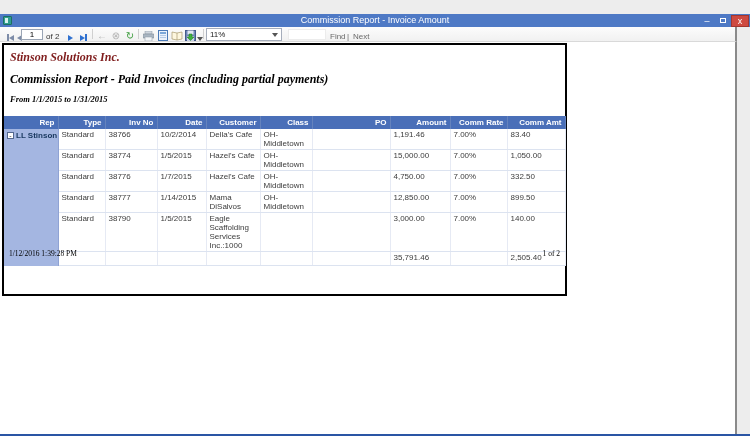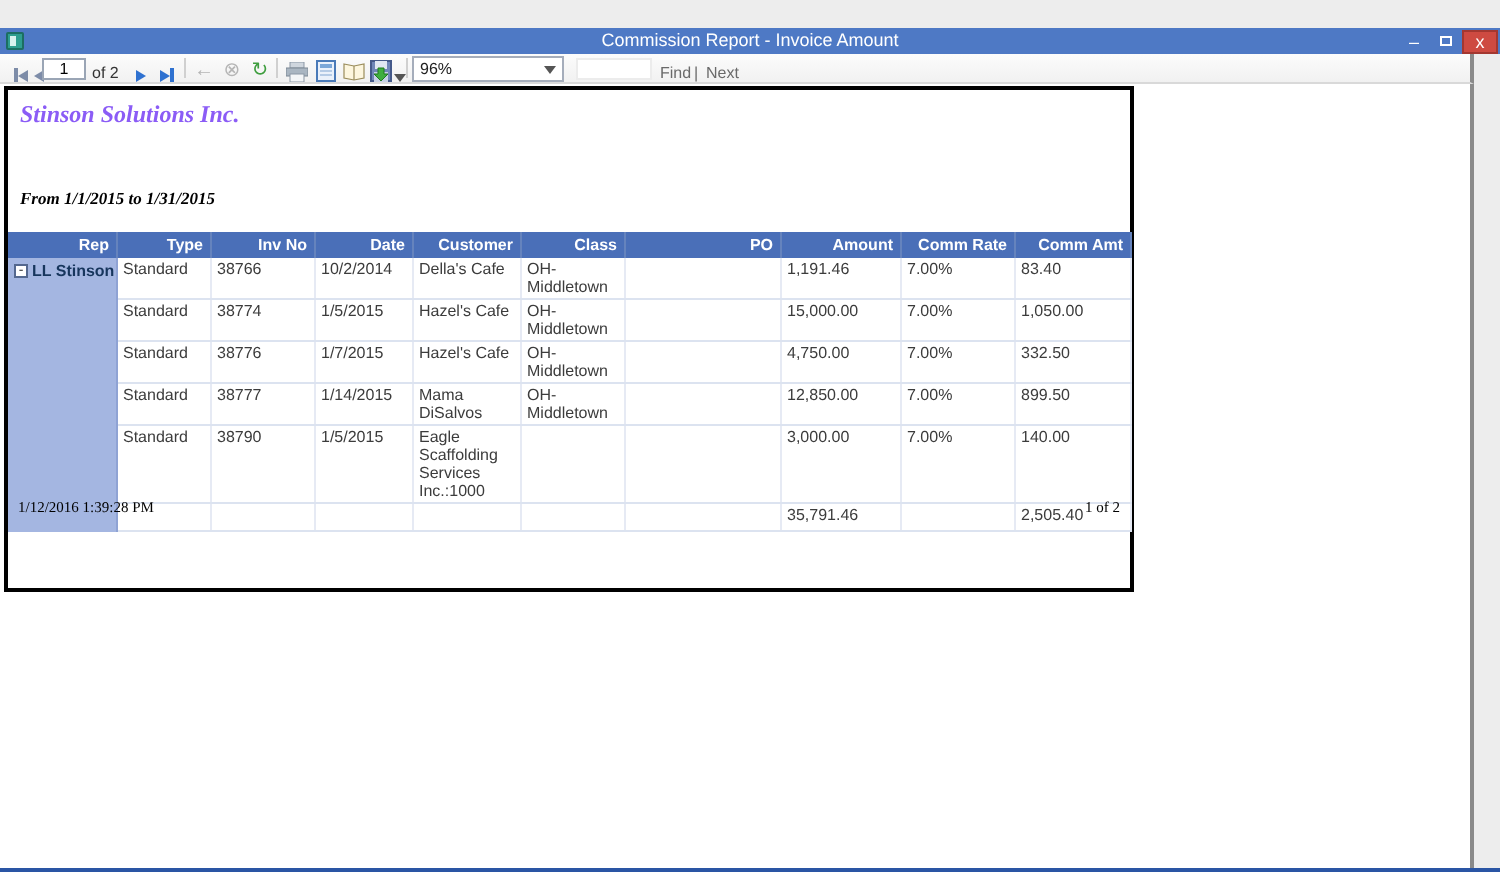--- a/index.html
+++ b/index.html
@@ -30,21 +30,21 @@
   #zoom-combo { position:absolute; left:206px; top:1px; width:76px; height:13px; border:1px solid #a5adbb; background:#fff; display:flex; align-items:center; }
   #zoom-combo span.val { flex:1; font-size:8px; padding-left:3px; color:#222; }
   .caret-down { width:0; height:0; border-left:3px solid transparent; border-right:3px solid transparent; border-top:4px solid #555; margin-right:3px; }
   #find-box { position:absolute; left:288px; top:2px; width:38px; height:11px; border:1px solid #ececec; background:#fff; font-size:8px; }
   .link { font-size:8px; color:#6a6a6a; }
 
   
   #content { position:absolute; left:0; top:28px; width:737px; height:392px; background:#ffffff; border-right:2px solid #8a8a8a; }
   #gutter { position:absolute; left:739px; top:13px; width:11px; height:407px; background:#ededed; }
   #report-page { position:absolute; left:2px; top:1px; width:565px; height:253px; background:#fff; border:2px solid #000; }
-  #rpt-company { position:absolute; left:6px; top:5px; font-family:"Liberation Serif",serif; font-weight:bold; font-style:italic; font-size:12px; color:#8b5cf6; }
+  #rpt-company { position:absolute; left:6px; top:5px; font-family:"Liberation Serif",serif; font-weight:bold; font-style:italic; font-size:12px; color:#7f1d1d; }
   #rpt-title { position:absolute; left:6px; top:27px; font-family:"Liberation Serif",serif; font-weight:bold; font-style:italic; font-size:12px; color:#000; }
   #rpt-range { position:absolute; left:6px; top:49px; font-family:"Liberation Serif",serif; font-weight:bold; font-style:italic; font-size:8.5px; color:#000; }
 
   table#rpt-table { position:absolute; left:0; top:71px; width:561px; border-collapse:collapse; table-layout:fixed; font-size:8px; color:#3c3c3c; }
   #rpt-table th { background:#4a6fb8; color:#fff; font-weight:bold; text-align:right; height:13px; padding:0 3px; border-right:1px solid #6583bd; font-size:8px; white-space:nowrap; overflow:hidden; }
   #rpt-table th.num { text-align:right; }
   #rpt-table td { border-right:1px solid #e6eaf4; border-bottom:1px solid #dce3f0; padding:1px 3px; vertical-align:top; height:13px; overflow:hidden; }
   #rpt-table td.num { }
   #rpt-table td.rep-cell { background:#a4b6e1; border-right:1px solid #8fa3d4; border-bottom:none; vertical-align:top; white-space:nowrap; }
   .rep-inner { display:flex; align-items:center; gap:2px; padding-top:1px; }
@@ -138,38 +138,39 @@
           <rect x="2.5" y="0.5" width="6" height="4" fill="#dfe6f2"></rect>
           <rect x="2" y="6" width="7" height="5" fill="#c7d2e6"></rect>
           <path d="M4 4 L7 4 L7 7 L9 7 L5.5 10.5 L2 7 L4 7 Z" fill="#3fae3f" stroke="#1f7a1f" stroke-width="0.5"></path>
         </svg>
     </div>
     <div class="tb" style="left:197px;width:8px;">
         <span class="caret-down"></span>
       </div>
     <div class="tb-sep" style="left:203px;"></div>
     <div id="zoom-combo">
-      <span class="val">96%</span>
+      <span class="val">11%</span>
       <span class="caret-down"></span>
     </div>
     <input id="find-box" style="">
     <div class="tb" style="left:330px;">
         <span class="link">Find</span>
       </div>
     <div class="tb" style="left:347px;">
         <span class="link">|</span>
       </div>
     <div class="tb" style="left:353px;">
         <span class="link">Next</span>
       </div>
   </div>
 
   <div id="content">
     <div id="report-page">
       <div id="rpt-company">Stinson Solutions Inc.</div>
+      <div id="rpt-title">Commission Report - Paid Invoices (including partial payments)</div>
       <div id="rpt-range">From 1/1/2015 to 1/31/2015</div>
 
       <table id="rpt-table">
         <colgroup>
           <col style="width:54px">
             <col style="width:47px">
             <col style="width:52px">
             <col style="width:49px">
             <col style="width:54px">
           <col style="width:52px">

